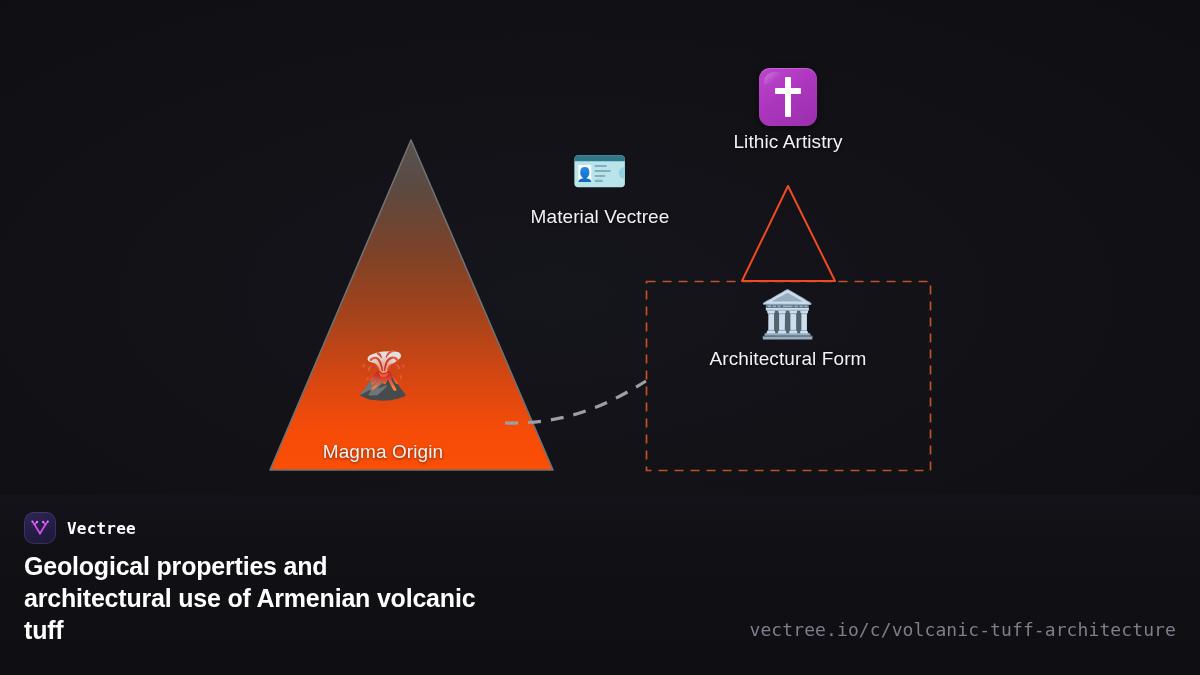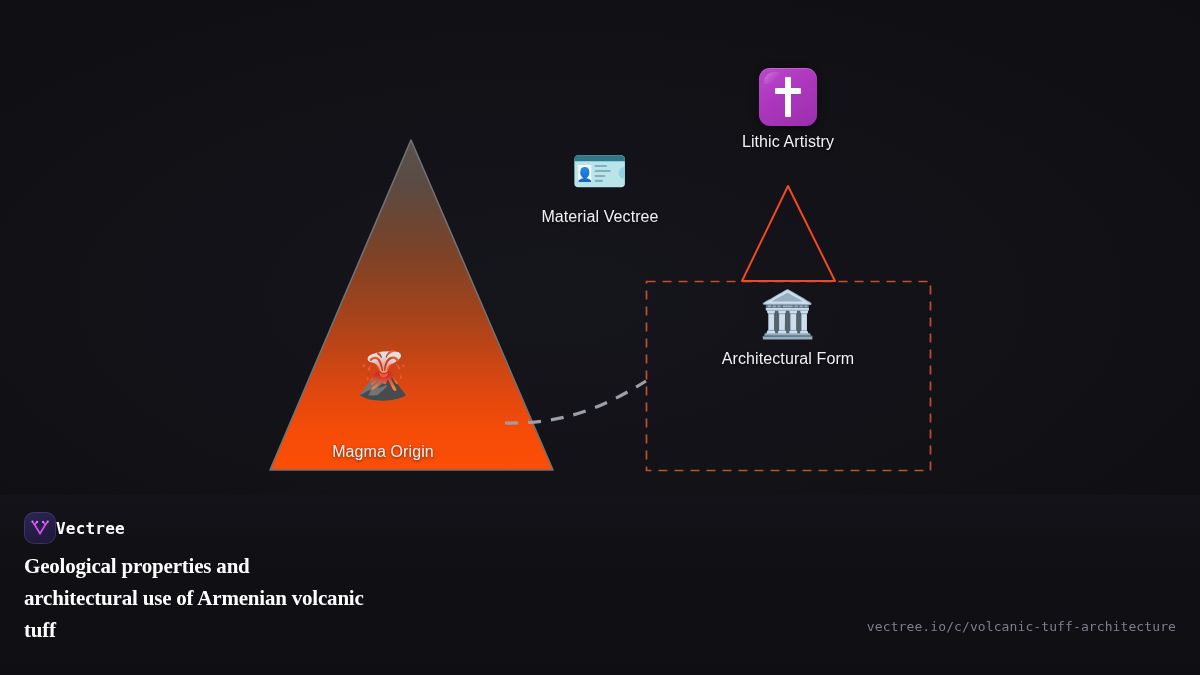--- a/index.html
+++ b/index.html
@@ -28,21 +28,21 @@
   #edges {
     position: absolute;
     left: 0; top: 0;
     width: 1200px;
     height: 495px;
     pointer-events: none;
   }
   .node-label {
     position: absolute;
     color: #f2f2f4;
-    font-size: 16px;
+    font-size: 19px;
     line-height: 15px;
     letter-spacing: .1px;
     white-space: nowrap;
     text-align: right;
     transform: translateX(-50%);
     text-shadow: 0 1px 3px rgba(0,0,0,.55);
   }
   .emoji {
     position: absolute;
     transform: translateX(-50%);
@@ -97,20 +97,21 @@
     left: 0; top: 495px;
     width: 1200px;
     height: 180px;
     background: linear-gradient(180deg, #131319 0%, #101015 28%, #0e0e13 100%);
   }
   #brand-row {
     position: absolute;
     left: 24px; top: 17px;
     display: flex;
     align-items: center;
+    gap: 11px;
   }
   #brand-mark {
     width: 32px;
     height: 32px;
     border-radius: 10px;
     background: linear-gradient(160deg, #2c2552 0%, #241d44 55%, #1d1838 100%);
     box-shadow: inset 0 0 0 1px rgba(150,120,220,.22);
     position: relative;
     flex: 0 0 auto;
   }
@@ -119,34 +120,34 @@
     font-family: "DejaVu Sans Mono", "Liberation Mono", monospace;
     font-size: 16px;
     font-weight: 700;
     letter-spacing: .2px;
   }
   #headline {
     position: absolute;
     left: 24px; top: 55px;
     width: 880px;
     color: #ffffff;
-    font-family: Liberation Serif, serif;
-    font-size: 21px;
+    font-family: Liberation Sans, sans-serif;
+    font-size: 25px;
     font-weight: 700;
     line-height: 32px;
     letter-spacing: -.2px;
     white-space: pre-wrap;
   }
   #url {
     position: absolute;
     right: 24px;
     top: 124px;
     color: #7e7e8c;
     font-family: "DejaVu Sans Mono", "Liberation Mono", monospace;
-    font-size: 13px;
+    font-size: 18px;
     letter-spacing: .1px;
   }
 </style>
 </head>
 <body>
 
 <div id="stage">
 
   <div id="canvas">
 

